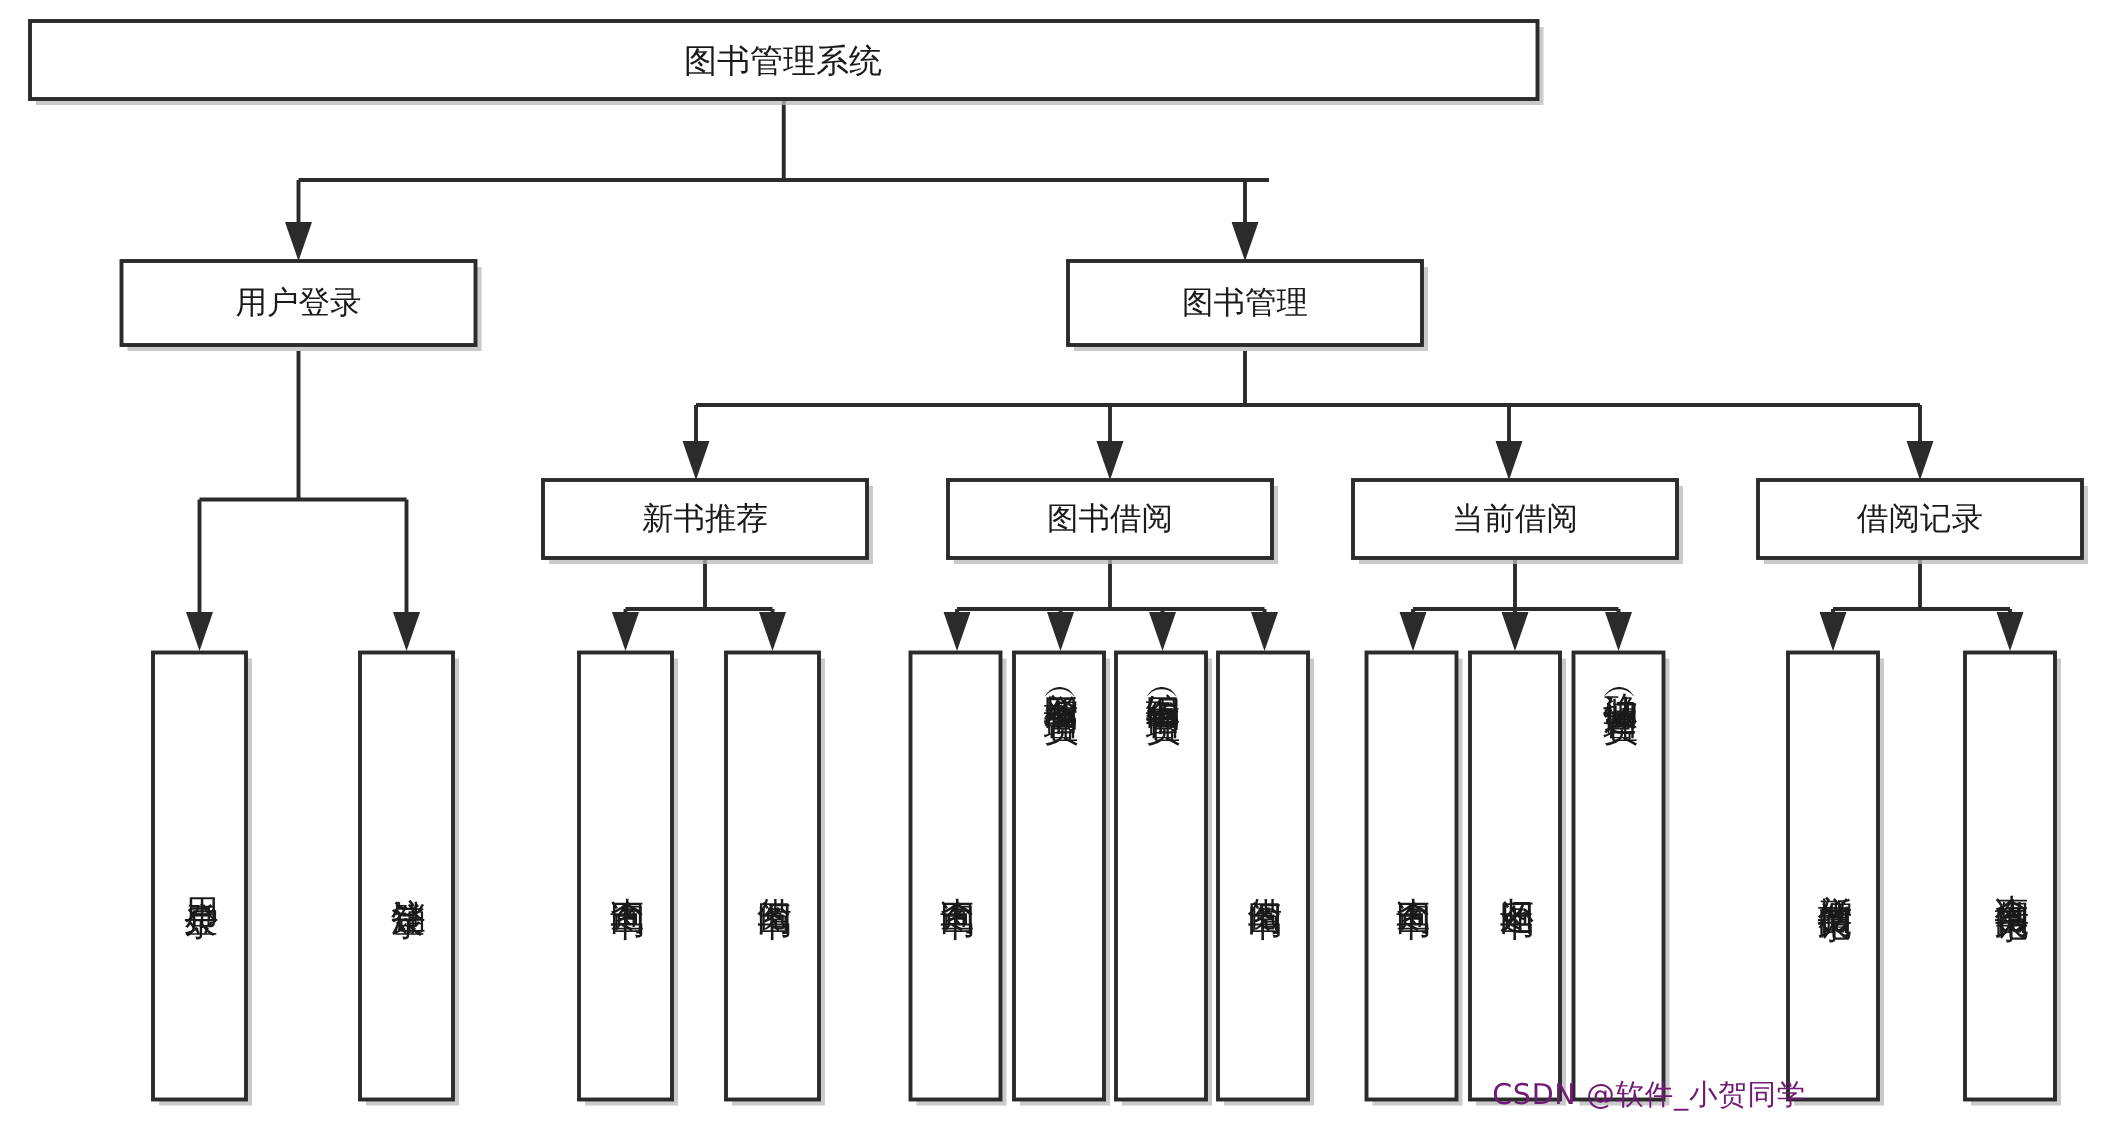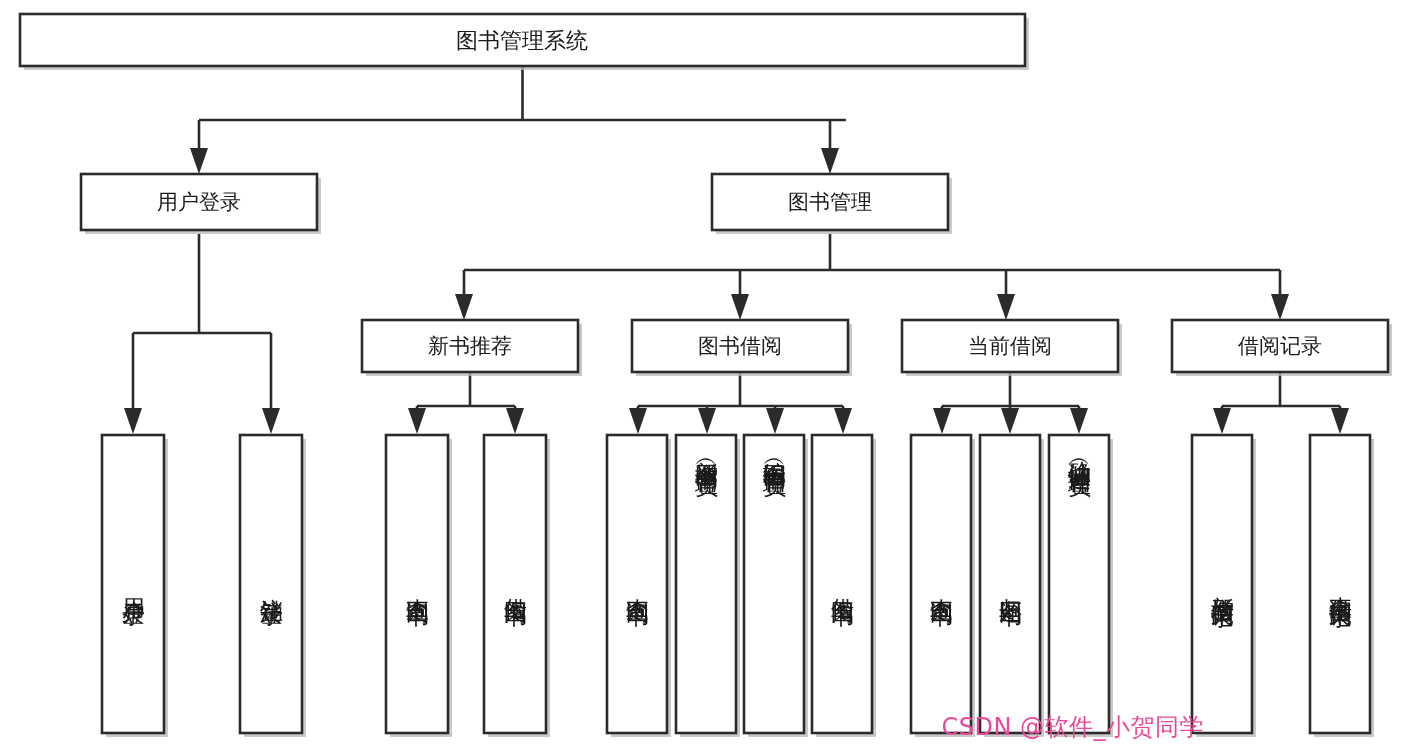--- a/index.html
+++ b/index.html
@@ -73,22 +73,22 @@
     letter-spacing: 2px;
     color: #1a1a1a;
     white-space: nowrap;
     text-align: center;
   }
   #watermark {
     position: absolute;
     right: 8px;
     bottom: 4px;
     font-family: "DejaVu Sans", "Liberation Sans", sans-serif;
-    font-size: 24px;
-    color: #ec4899;
+    font-size: 19px;
+    color: #701a75;
     letter-spacing: 0.5px;
     white-space: nowrap;
     text-align: right;
   }
 </style>
 </head>
 <body>
 
 <div id="diagram-root">
 

